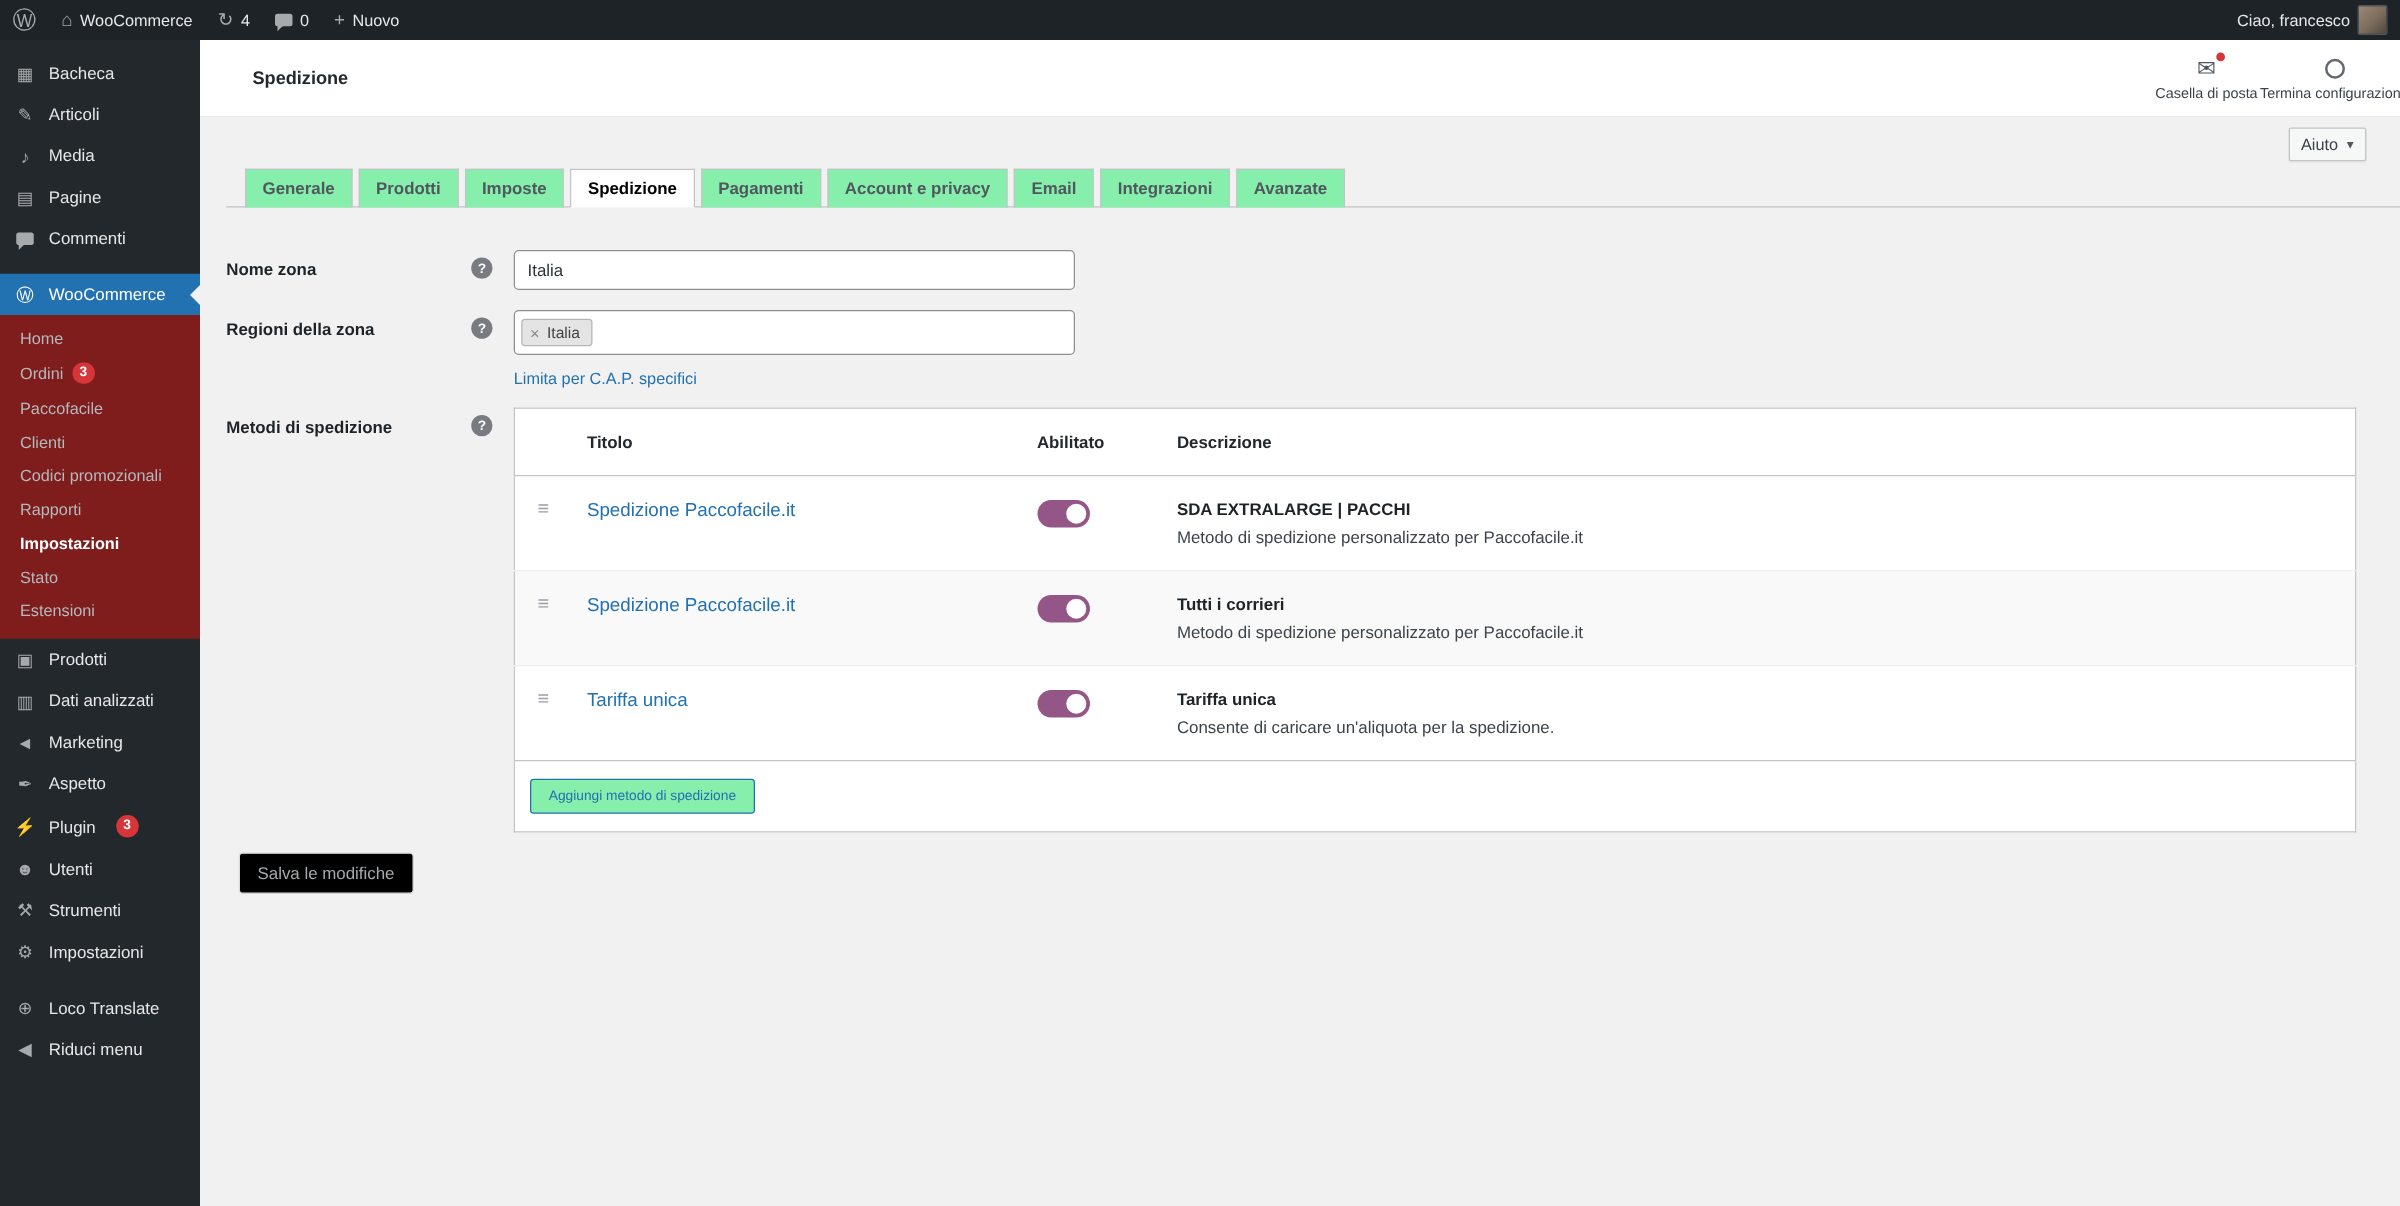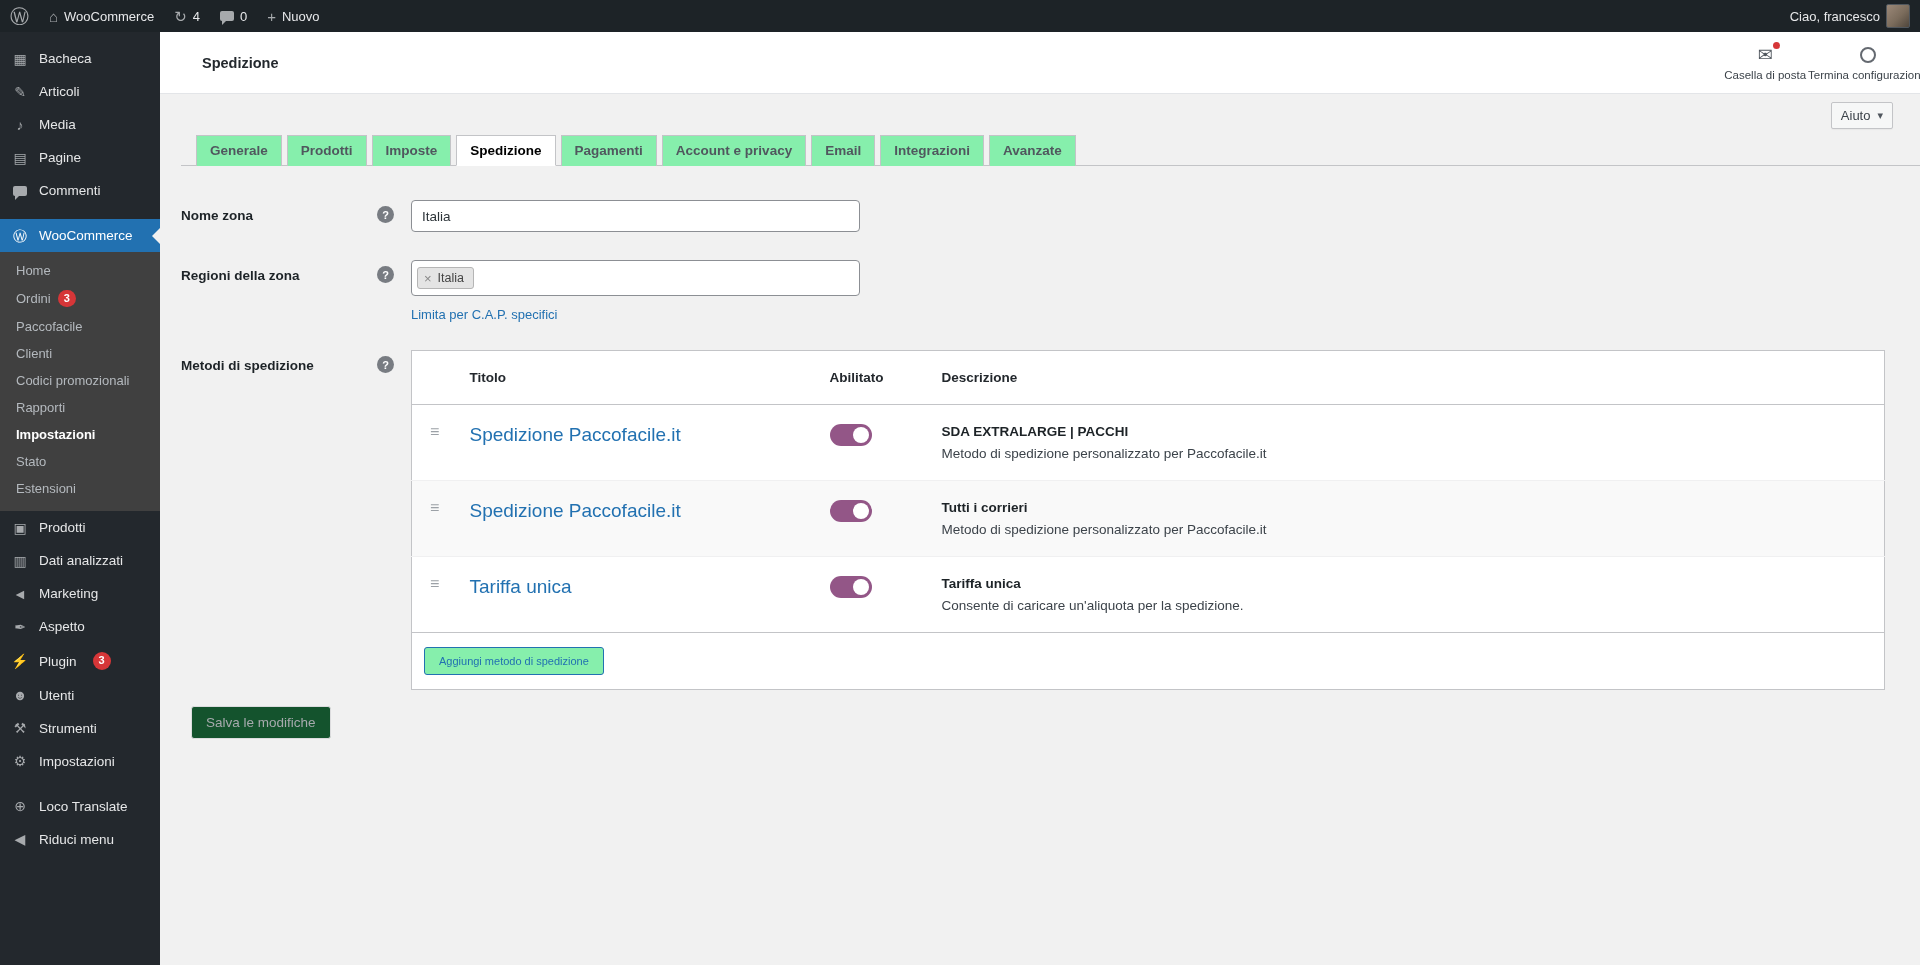--- a/index.html
+++ b/index.html
@@ -37,21 +37,21 @@
     padding: 9px 8px 9px 10px; color: #e6e7e8; font-size: 13.5px;
     cursor: pointer; position: relative; white-space: nowrap;
   }
   .mi-icon { width: 20px; flex-shrink: 0; text-align: center; color: #a7aaad; font-size: 14px; line-height: 1; }
   .menu-item.active { background: #2271b1; color: #fff; }
   .menu-item.active .mi-icon { color: #fff; }
   .menu-item.active::after {
     content: ""; position: absolute; right: 0; top: 50%; transform: translateY(-50%);
     border: 8px solid transparent; border-right-color: #f1f1f1;
   }
-  .submenu { background: #404040; padding: 5px 0 9px 0; }
+  .submenu { background: #7f1d1d; padding: 5px 0 9px 0; }
   .submenu-item { padding: 6px 10px 6px 16px; color: #b4b9be; font-size: 13px; cursor: pointer; white-space: nowrap; display: flex; align-items: center; }
   .submenu-item.current { color: #fff; font-weight: 700; }
   .menu-sep { height: 12px; }
   .count-badge {
     background: #d63638; color: #fff; font-size: 11px; font-weight: 700;
     border-radius: 9px; padding: 1px 6px; margin-left: 7px; line-height: 1.4;
   }
 
   
   .content { flex: 1; position: relative; overflow: hidden; height: 899px; }
@@ -90,21 +90,21 @@
 
   .subnav { margin-top: 16px; font-size: 13px; color: #646970; }
   .subnav a { color: #2271b1; text-decoration: none; }
   .subnav .subnav-sep { padding: 0 7px; color: #646970; }
 
   .breadcrumb { margin-top: 23px; font-size: 15px; font-weight: 600; color: #23282d; }
   .breadcrumb a { color: #2271b1; text-decoration: underline; }
   .breadcrumb .bc-sep { padding: 0 6px; font-weight: 600; }
 
   
-  .form-row { display: flex; align-items: flex-start; margin-top: 28px; }
+  .form-row { display: flex; align-items: flex-start; margin-top: 16px; }
   .form-row.first { margin-top: 34px; }
   .form-label { width: 196px; flex-shrink: 0; font-weight: 700; font-size: 13.5px; padding-top: 8px; }
   .help-tip {
     width: 17px; height: 17px; flex-shrink: 0; border-radius: 50%;
     background: #787c82; color: #fff; font-size: 11px; font-weight: 700;
     display: flex; align-items: center; justify-content: center;
     margin: 6px 17px 0 0; cursor: pointer;
   }
   .form-field { flex: 1; margin-right: 35px; min-width: 0; }
 
@@ -132,34 +132,34 @@
     text-align: left; font-size: 13.5px; font-weight: 700; color: #23282d;
     padding: 19px 10px; border-bottom: 1px solid #c3c4c7;
   }
   .col-handle { width: 48px; }
   .col-title { width: 360px; }
   .col-enabled { width: 112px; }
   .methods-table tbody td { padding: 19px 10px; vertical-align: top; border-bottom: 1px solid #f0f0f1; }
   .methods-table tbody tr:nth-child(even) { background: #f9f9f9; }
   .methods-table tbody tr:last-child td { border-bottom: none; }
   .drag-handle { color: #9ca1a7; font-size: 16px; cursor: move; line-height: 1; padding-left: 8px; }
-  .method-link { color: #2271b1; text-decoration: none; font-size: 19px; }
+  .method-link { color: #2271b1; text-decoration: none; font-size: 15px; }
   .toggle { width: 42px; height: 22px; border-radius: 12px; background: #935687; position: relative; display: inline-block; cursor: pointer; }
   .toggle::after { content: ""; position: absolute; top: 3px; right: 3px; width: 16px; height: 16px; border-radius: 50%; background: #fff; }
   .desc-title { font-weight: 700; font-size: 13.5px; margin-bottom: 7px; color: #1d2327; }
   .desc-text { font-size: 13.5px; color: #3c434a; }
   .methods-table tfoot td { border-top: 1px solid #c3c4c7; padding: 14px 12px; }
   .add-btn {
     background: #86efac; border: 1px solid #2271b1; color: #2271b1;
     border-radius: 3px; padding: 7px 14px; font-size: 11px; font-family: inherit; cursor: pointer;
   }
 
   .save-btn {
     margin: 16px 0 0 10px;
-    background: #14532d; color: #a7aaad; border: 1px solid #dcdcde;
+    background: #000000; color: #a7aaad; border: 1px solid #dcdcde;
     border-radius: 3px; padding: 8px 14px; font-size: 13.5px; font-family: inherit;
   }
 </style>
 </head>
 <body>
 
 <div class="admin-bar">
   <div class="ab-group">
     <div class="ab-item">
       <span class="ab-icon big">Ⓦ</span>

